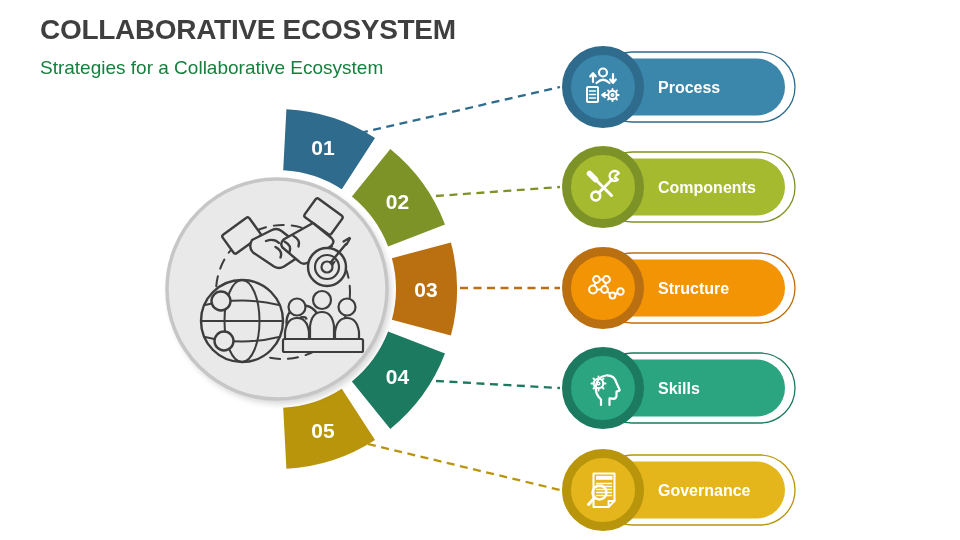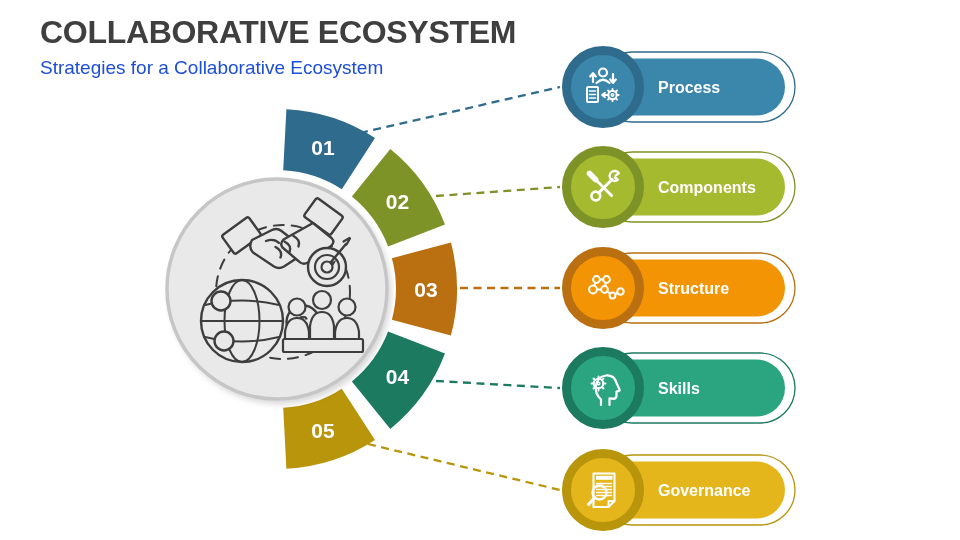--- a/index.html
+++ b/index.html
@@ -1,20 +1,20 @@
 <!DOCTYPE html>
 <html><head>
 <meta charset="utf-8">
 <style>
   html,body{margin:0;padding:0;background:#fff;}
   .slide{position:relative;width:960px;height:540px;overflow:hidden;background:#ffffff;
          font-family:"Liberation Sans",sans-serif;}
-  .title{position:absolute;left:40px;top:14px;font-size:32px;font-weight:bold;
+  .title{position:absolute;left:40px;top:14px;font-size:28px;font-weight:bold;
          color:#3f3f3f;letter-spacing:-0.3px;}
-  .subtitle{position:absolute;left:40px;top:57px;font-size:19px;color:#1d4ed8;}
+  .subtitle{position:absolute;left:40px;top:57px;font-size:19px;color:#15803d;}
   svg{position:absolute;left:0;top:0;}
   svg text{font-family:"Liberation Sans",sans-serif;}
   .seg-num{font-size:21px;font-weight:bold;fill:#ffffff;text-anchor:middle;}
   .pill-label{font-size:16px;font-weight:bold;fill:#ffffff;}
   .pill-outline{fill:none;stroke-width:1.3;}
   .badge{stroke-width:9;}
   .connector{fill:none;stroke-width:2.3;stroke-dasharray:8 5.5;}
   .art{fill:none;stroke-width:2.4;stroke-linecap:round;stroke-linejoin:round;}
   .plate{fill:#e9e9e9;}
   .dollar{font-size:19px;font-weight:bold;fill:#3d3d3d;text-anchor:middle;stroke:none;}

